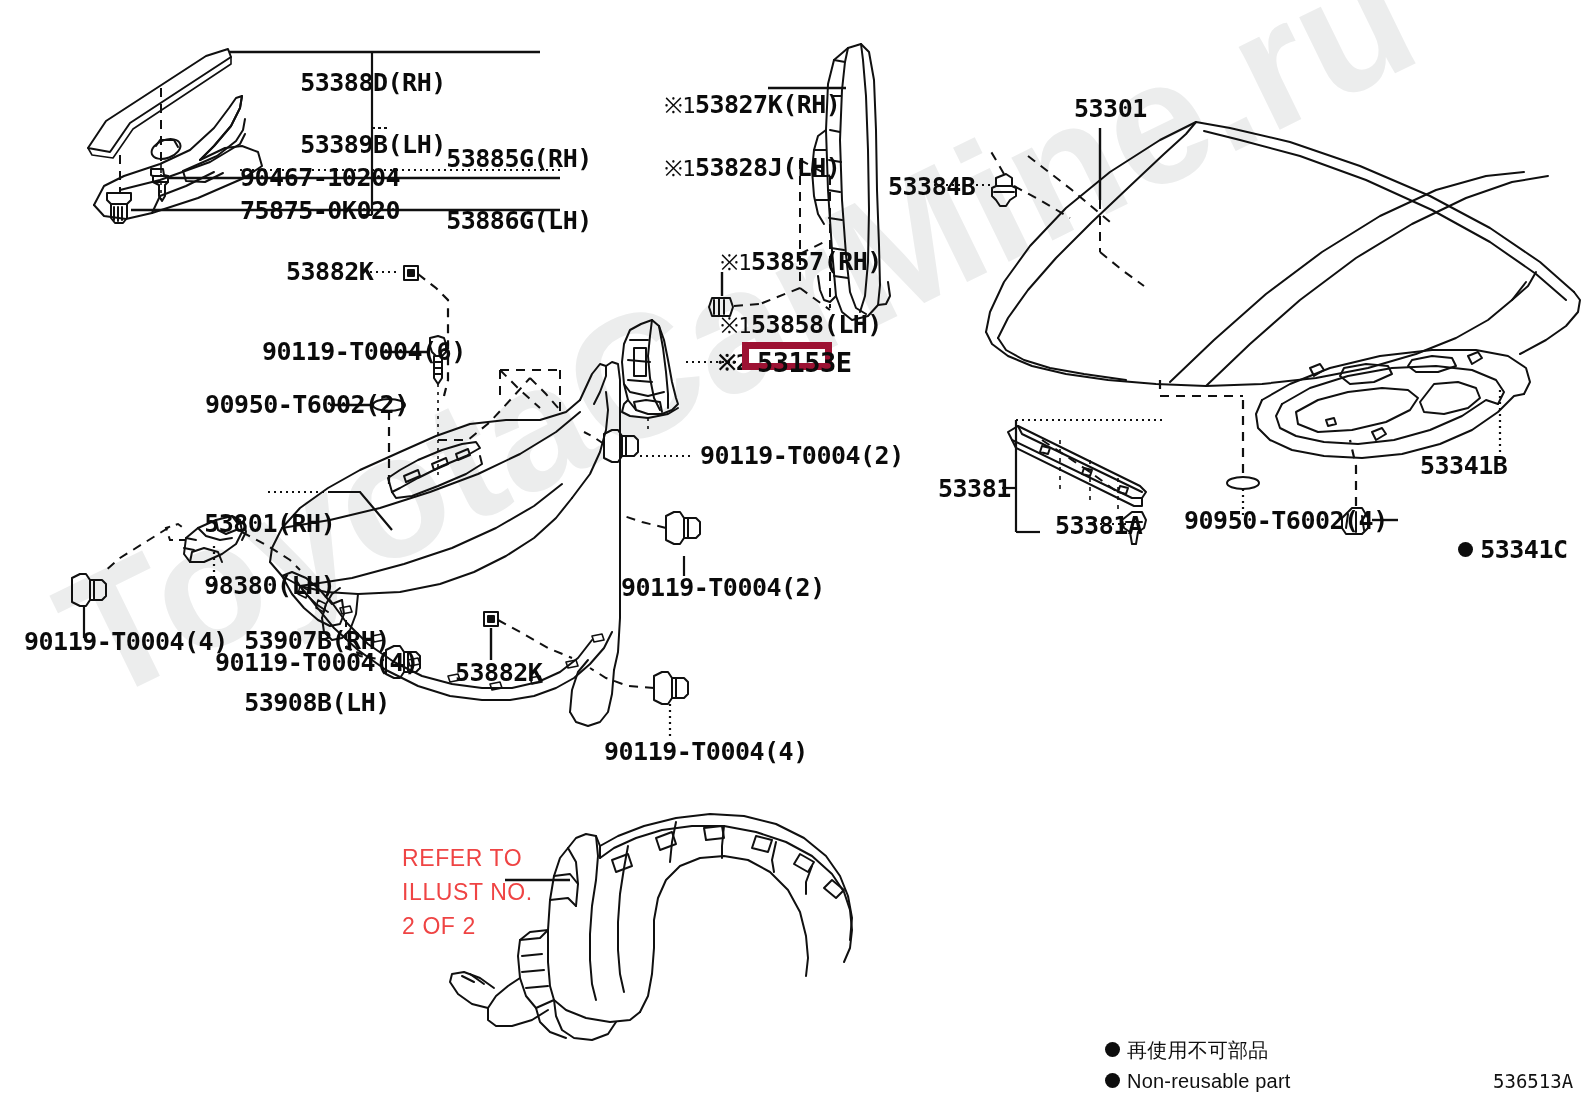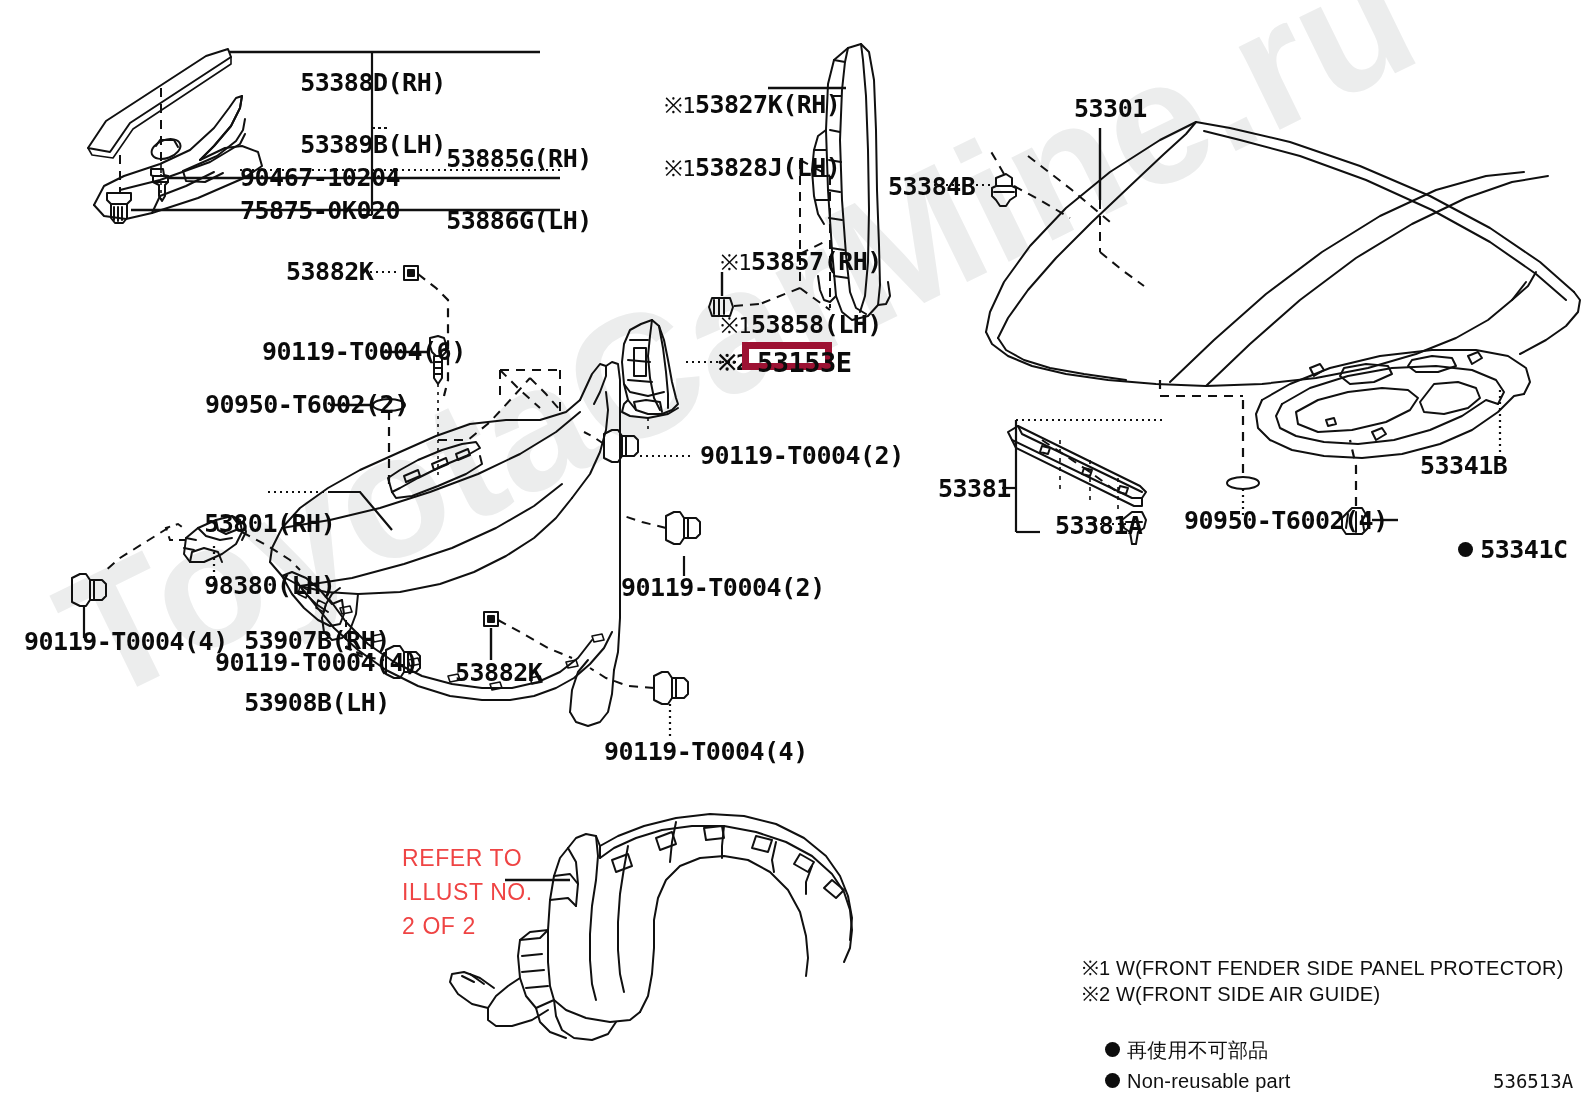--- a/index.html
+++ b/index.html
@@ -499,22 +499,20 @@
   <div class="lbl" style="left:938px;top:474px;"><span>53381</span></div>
   <div class="lbl" style="left:1012px;top:511px;margin-left:43px;"><span>53381A</span></div>
   <div class="lbl" style="left:1184px;top:506px;"><span>90950-T6002(4)</span></div>
   <div class="lbl" style="left:1420px;top:451px;"><span>53341B</span></div>
   <div class="lbl" style="left:1400px;top:505px;">
     <span class="dot"></span><span>53341C</span>
   </div>
 
   <div class="refer" style="left:402px;top:841px;"><span>REFER TO<br>ILLUST NO.<br>2 OF 2</span></div>
 
-  <div class="legend" style="left:1082px;top:954px;"><span>※1 W(FRONT FENDER SIDE PANEL PROTECTOR)</span></div>
-  <div class="legend" style="left:1082px;top:980px;"><span>※2 W(FRONT SIDE AIR GUIDE)</span></div>
   <div class="legend" style="left:1082px;top:1007px;">
     <span class="dot"></span><span style="font-family:'DejaVu Sans',sans-serif;">再使用不可部品</span>
   </div>
   <div class="legend" style="left:1082px;top:1038px;">
     <span class="dot"></span><span>Non-reusable part</span>
   </div>
 
   <div class="diagno" style="left:1493px;top:1070px;"><span>536513A</span></div>
 
 </div>

